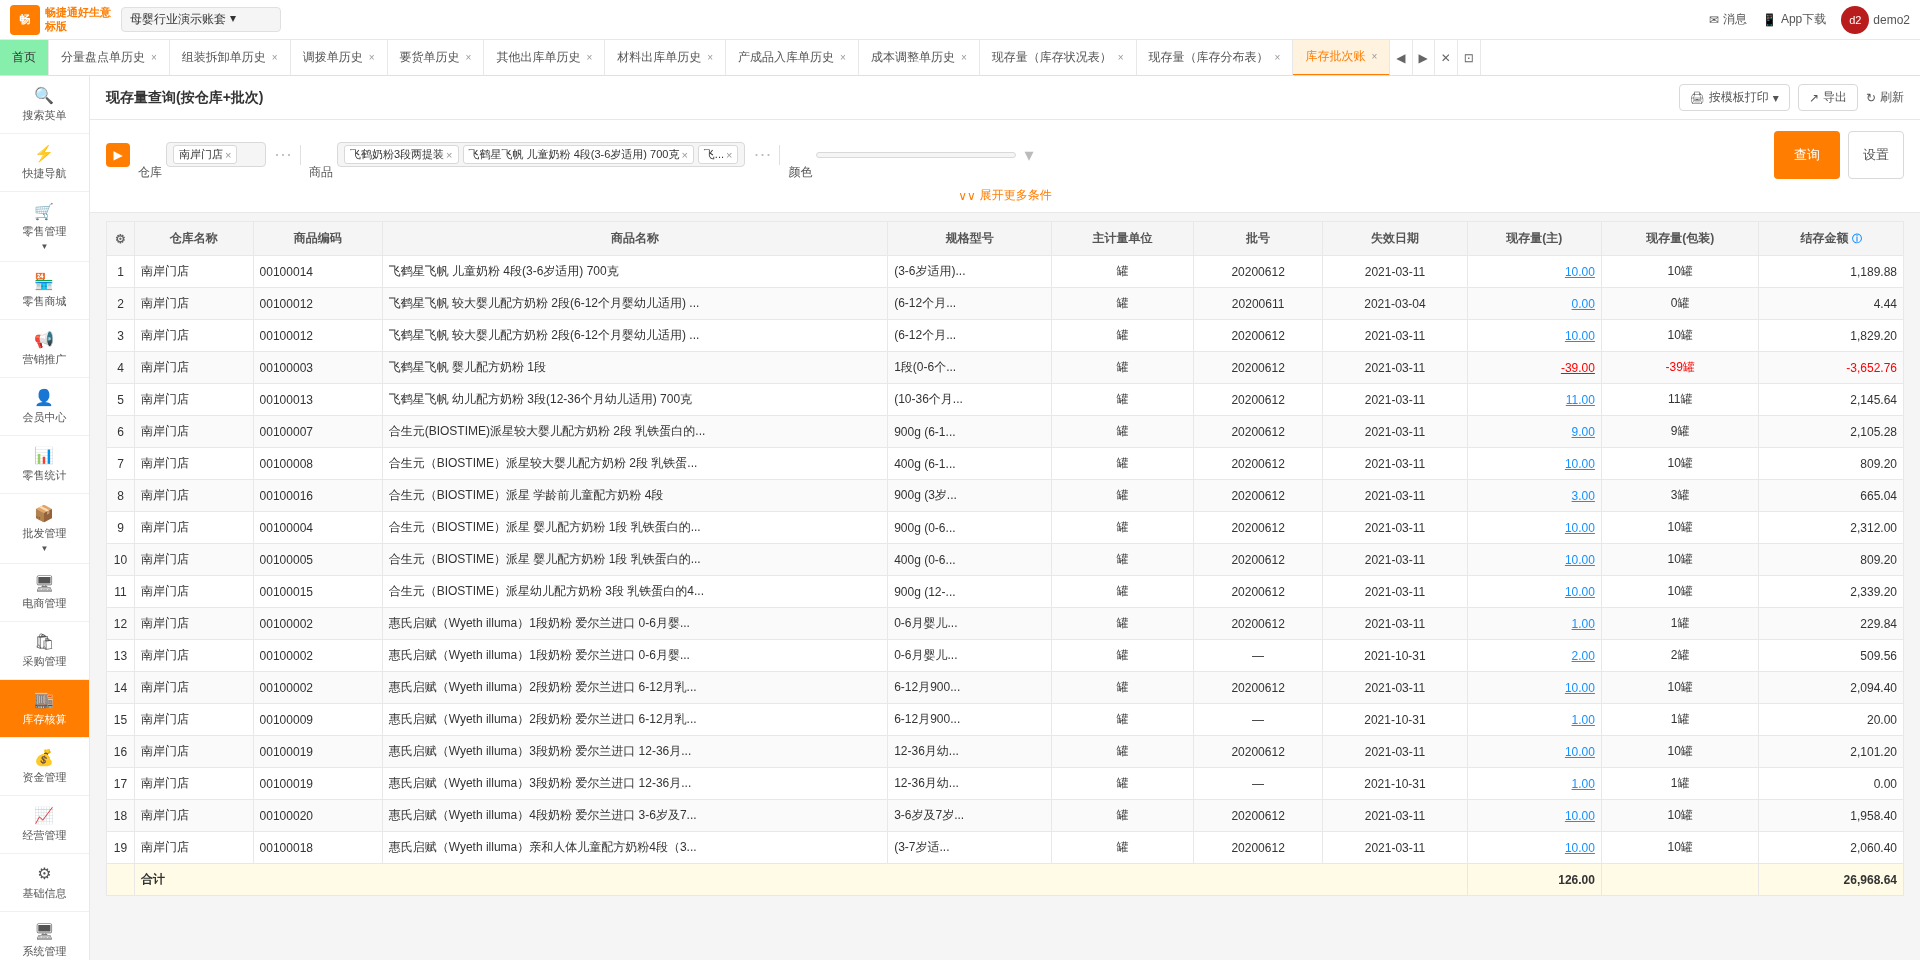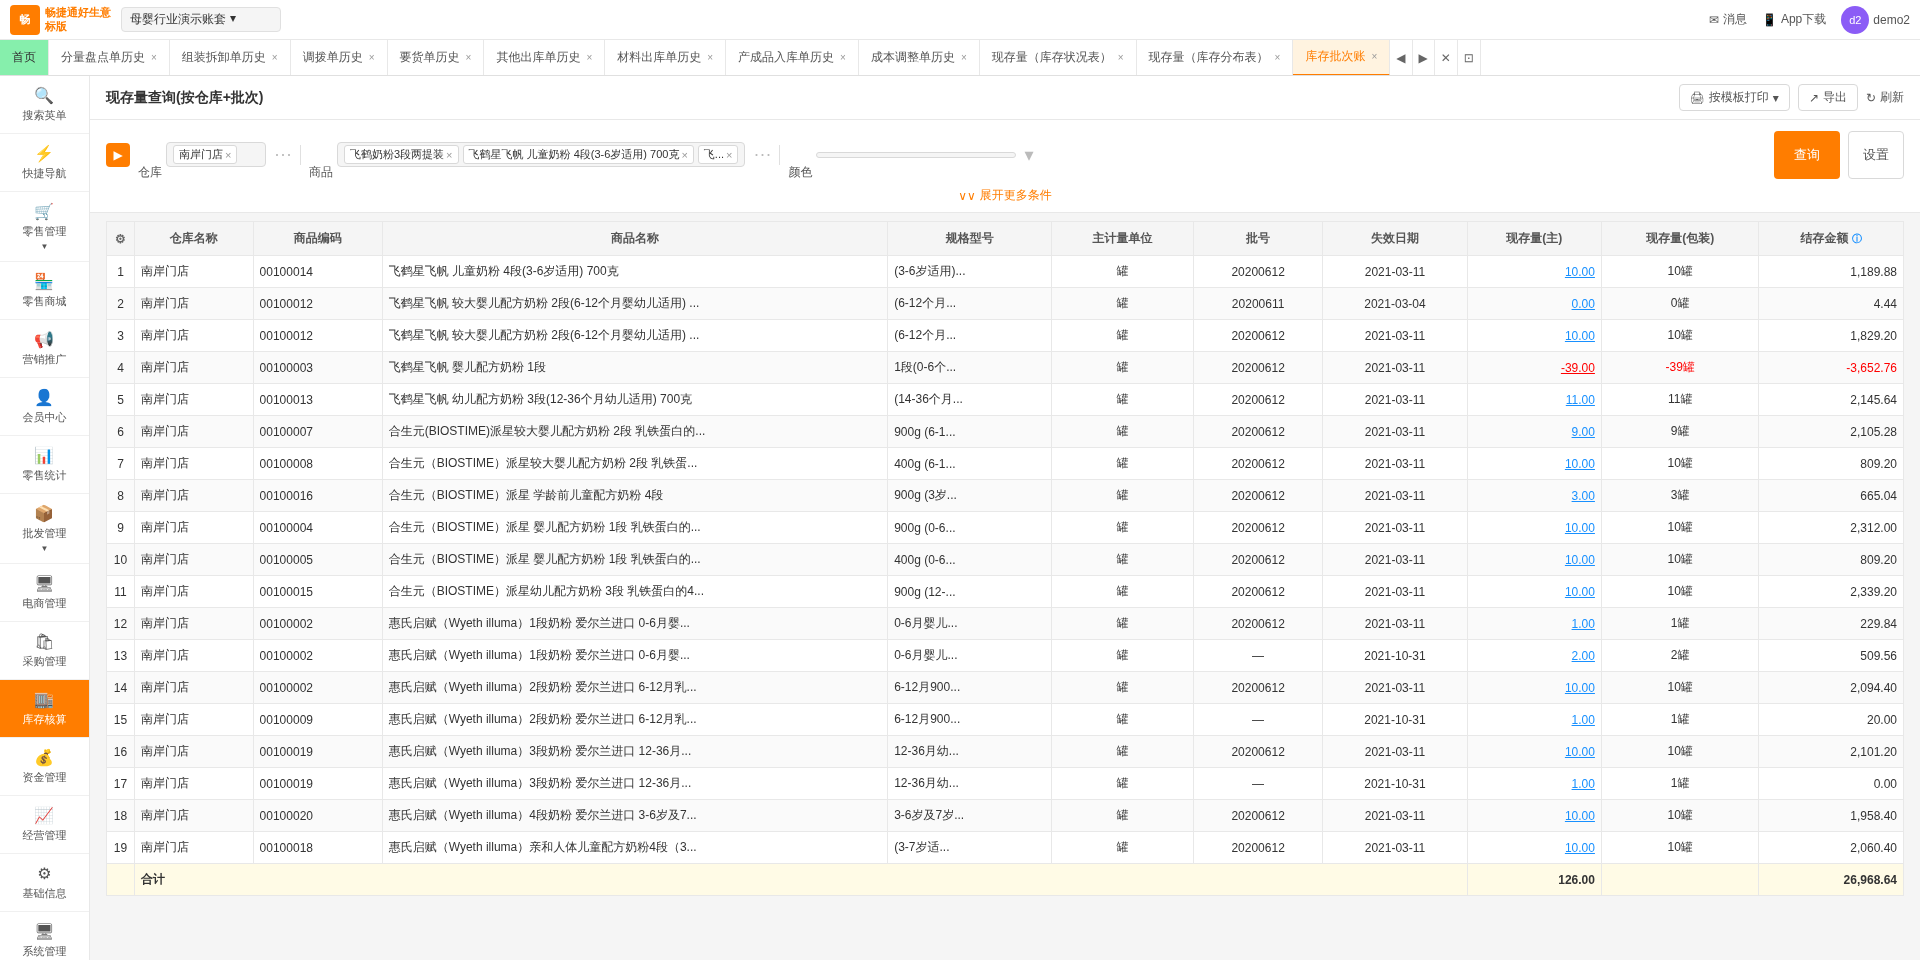--- a/index.html
+++ b/index.html
@@ -6,21 +6,21 @@
     body { font-family: 'Microsoft YaHei', Arial, sans-serif; font-size: 12px; background: #f5f5f5; color: #333; height: 960px; overflow: hidden; }
 
     
     .top-bar { display: flex; align-items: center; background: #fff; height: 40px; border-bottom: 1px solid #e8e8e8; padding: 0 10px; gap: 10px; }
     .logo-area { display: flex; align-items: center; gap: 5px; min-width: 90px; }
     .logo-icon { width: 30px; height: 30px; background: #ff7d00; border-radius: 4px; display: flex; align-items: center; justify-content: center; color: #fff; font-size: 11px; font-weight: bold; }
     .logo-text { font-size: 11px; color: #ff7d00; font-weight: bold; line-height: 1.2; }
     .org-select { display: flex; align-items: flex-start; gap: 4px; background: #f5f5f5; border: 1px solid #e0e0e0; border-radius: 4px; padding: 3px 8px; font-size: 12px; cursor: pointer; min-width: 160px; }
     .top-right { margin-left: auto; display: flex; align-items: center; gap: 15px; }
     .top-right-item { display: flex; align-items: center; gap: 4px; cursor: pointer; color: #555; font-size: 12px; }
-    .avatar { width: 28px; height: 28px; border-radius: 50%; background: #8b5cf6; display: flex; align-items: center; justify-content: center; color: #fff; font-size: 11px; overflow: hidden; }
+    .avatar { width: 28px; height: 28px; border-radius: 50%; background: #b91c1c; display: flex; align-items: center; justify-content: center; color: #fff; font-size: 11px; overflow: hidden; }
 
     
     .tab-bar { display: flex; align-items: center; background: #fff; border-bottom: 1px solid #e0e0e0; height: 36px; overflow: hidden; }
     .tab-item { display: flex; align-items: center; gap: 4px; padding: 0 12px; height: 36px; border-right: 1px solid #e8e8e8; cursor: pointer; white-space: nowrap; font-size: 12px; color: #555; flex-shrink: 0; }
     .tab-item.home { background: #86efac; color: #333; font-weight: 500; }
     .tab-item.active { background: #fff3e0; color: #ff7d00; border-bottom: 2px solid #ff7d00; }
     .tab-item .close-btn { color: #999; font-size: 10px; margin-left: 2px; }
     .tab-nav-btn { padding: 0 6px; height: 36px; display: flex; align-items: center; cursor: pointer; color: #666; border-right: 1px solid #e8e8e8; }
 
     
@@ -368,21 +368,21 @@
       <td class="center">2021-03-11</td>
       <td class="num"><span class="link-val negative">-39.00</span></td>
       <td class="center" style="color:red;">-39罐</td>
       <td class="num" style="color:red;">-3,652.76</td>
     </tr>
             <tr>
       <td class="center">5</td>
       <td>南岸门店</td>
       <td>00100013</td>
       <td style="max-width:260px;overflow:hidden;text-overflow:ellipsis;">飞鹤星飞帆 幼儿配方奶粉 3段(12-36个月幼儿适用) 700克</td>
-      <td>(14-36个月...</td>
+      <td>(10-36个月...</td>
       <td class="center">罐</td>
       <td class="center">20200612</td>
       <td class="center">2021-03-11</td>
       <td class="num"><span class="link-val">11.00</span></td>
       <td class="center">11罐</td>
       <td class="num">2,145.64</td>
     </tr>
             <tr>
       <td class="center">6</td>
       <td>南岸门店</td>

